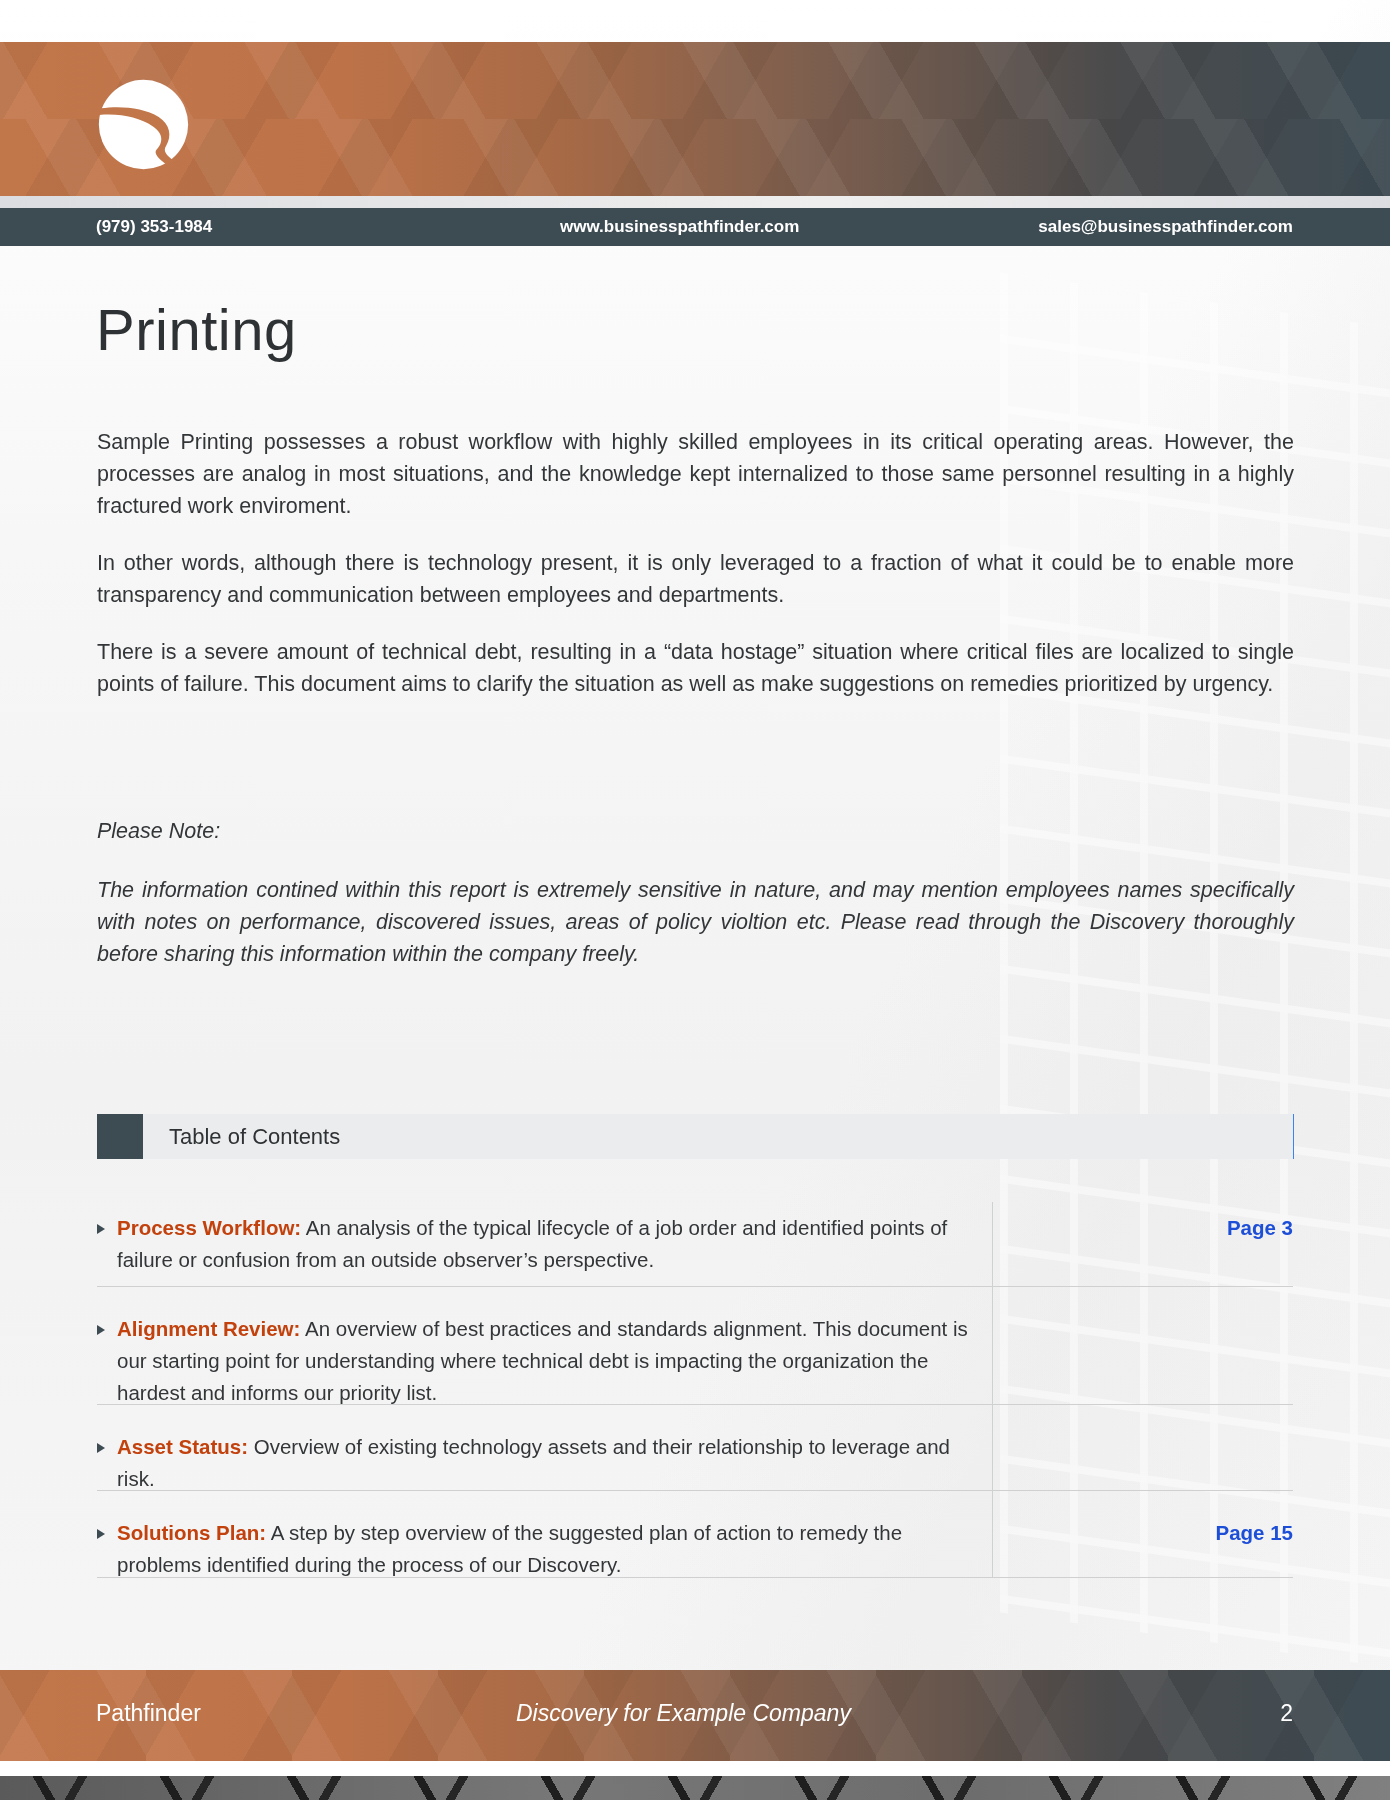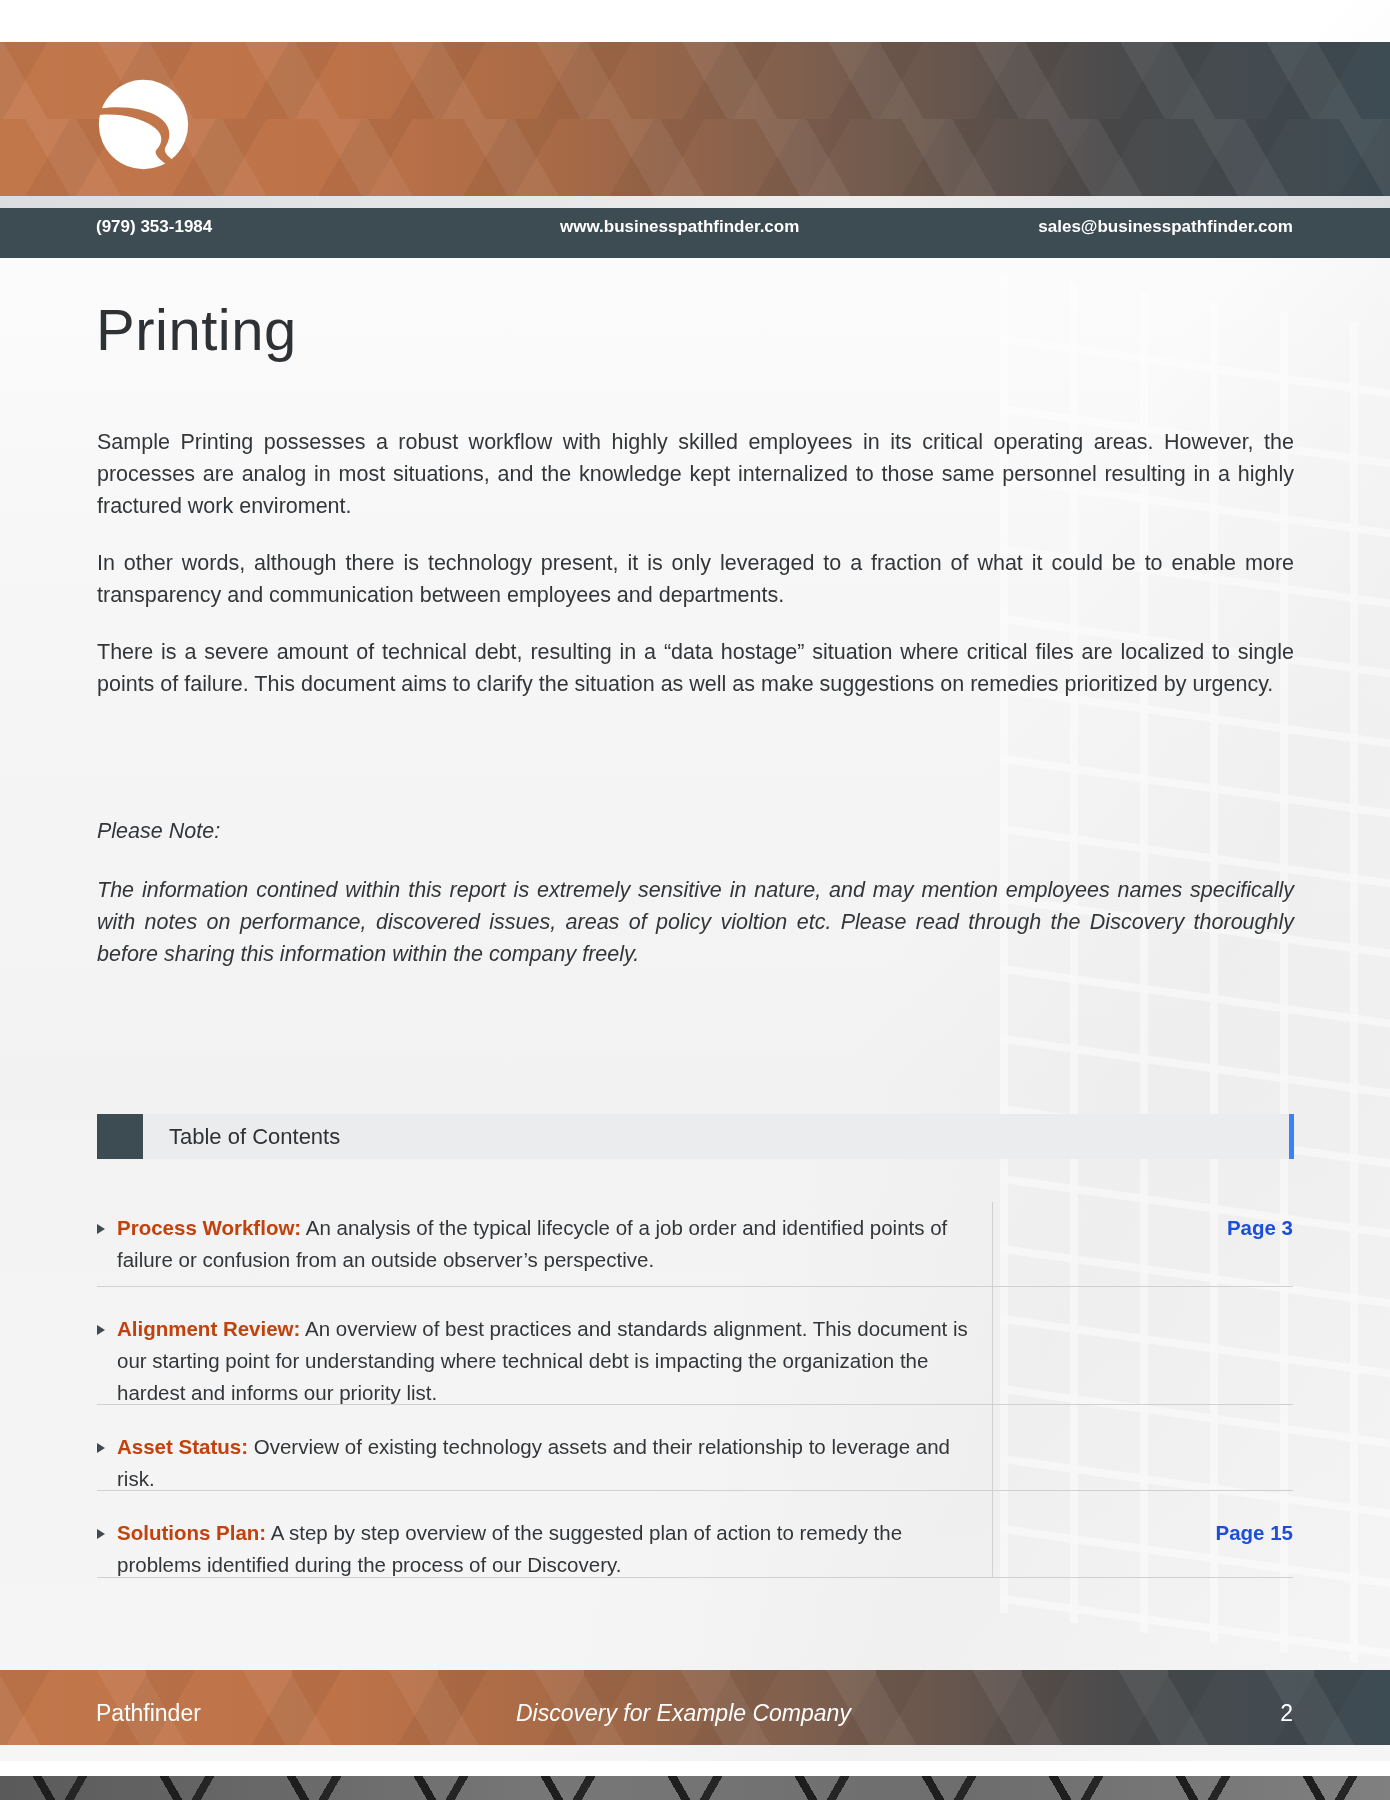--- a/index.html
+++ b/index.html
@@ -46,21 +46,21 @@
   .tri-row.top { top: 0; }
   .tri-row.bottom { top: 77px; background-position: 73px 0; }
   .logo {
     position: absolute; left: 96px; top: 35px; width: 95px; height: 95px;
   }
   .header-gap {
     left: 0; top: 196px; width: 1390px; height: 12px;
     background: linear-gradient(90deg, #dcdde1, #eeeeee 60%, #dcdde1);
   }
   .contact-bar {
-    left: 0; top: 208px; width: 1390px; height: 50px;
+    left: 0; top: 208px; width: 1390px; height: 38px;
     background: #3d4b53;
     color: #ffffff;
     font-size: 17px;
     font-weight: bold;
   }
   .contact-bar span { position: absolute; top: 9px; white-space: nowrap; }
   .contact-phone { left: 96px; }
   .contact-web { left: 560px; }
   .contact-email { right: 97px; }
 
@@ -79,21 +79,21 @@
   .p1 { top: 426px; }
   .p2 { top: 547px; }
   .p3 { top: 636px; }
   .note-label { top: 815px; font-style: italic; }
   .note-text { top: 874px; font-style: italic; }
 
   
   .toc-header {
     left: 97px; top: 1114px; width: 1197px; height: 45px;
     background: #ebecee;
-    border-right: 5px solid #3b82f6;
+    border-right: 1px solid #3b82f6;
   }
   .toc-square {
     position: absolute; left: 0; top: 0; width: 46px; height: 45px; background: #3d4b53;
   }
   .toc-title {
     position: absolute; left: 72px; top: 10px;
     font-size: 22px; color: #2f3234;
   }
   .toc-table {
     left: 97px; top: 1202px; width: 1196px;
@@ -123,21 +123,21 @@
     flex: 1; text-align: right; padding-top: 26px;
     font-size: 20.5px; line-height: 32px; font-weight: bold; color: #1d4ed8;
   }
   .r1 { height: 85px; }
   .r2 { height: 118px; }
   .r3 { height: 86px; }
   .r4 { height: 87px; }
 
   
   .footer-band {
-    left: 0; top: 1670px; width: 1390px; height: 75px;
+    left: 0; top: 1670px; width: 1390px; height: 91px;
     background: linear-gradient(90deg, #c2774b 0%, #bd7248 25%, #a86a46 40%, #7e5f4e 58%, #4b4b4c 80%, #3d4b53 100%);
     overflow: hidden;
   }
   .footer-band .tri-row { height: 91px; background-size: 146px 91px; }
   .footer-brand { position: absolute; left: 96px; top: 30px; font-size: 23px; color: #fff; }
   .footer-doc { position: absolute; left: 516px; top: 30px; font-size: 23px; color: #fff; font-style: italic; }
   .footer-page { position: absolute; right: 97px; top: 30px; font-size: 23px; color: #fff; }
   .footer-gap { left: 0; top: 1761px; width: 1390px; height: 15px; background: #ffffff; }
   .photo-strip {
     left: 0; top: 1776px; width: 1390px; height: 24px;

